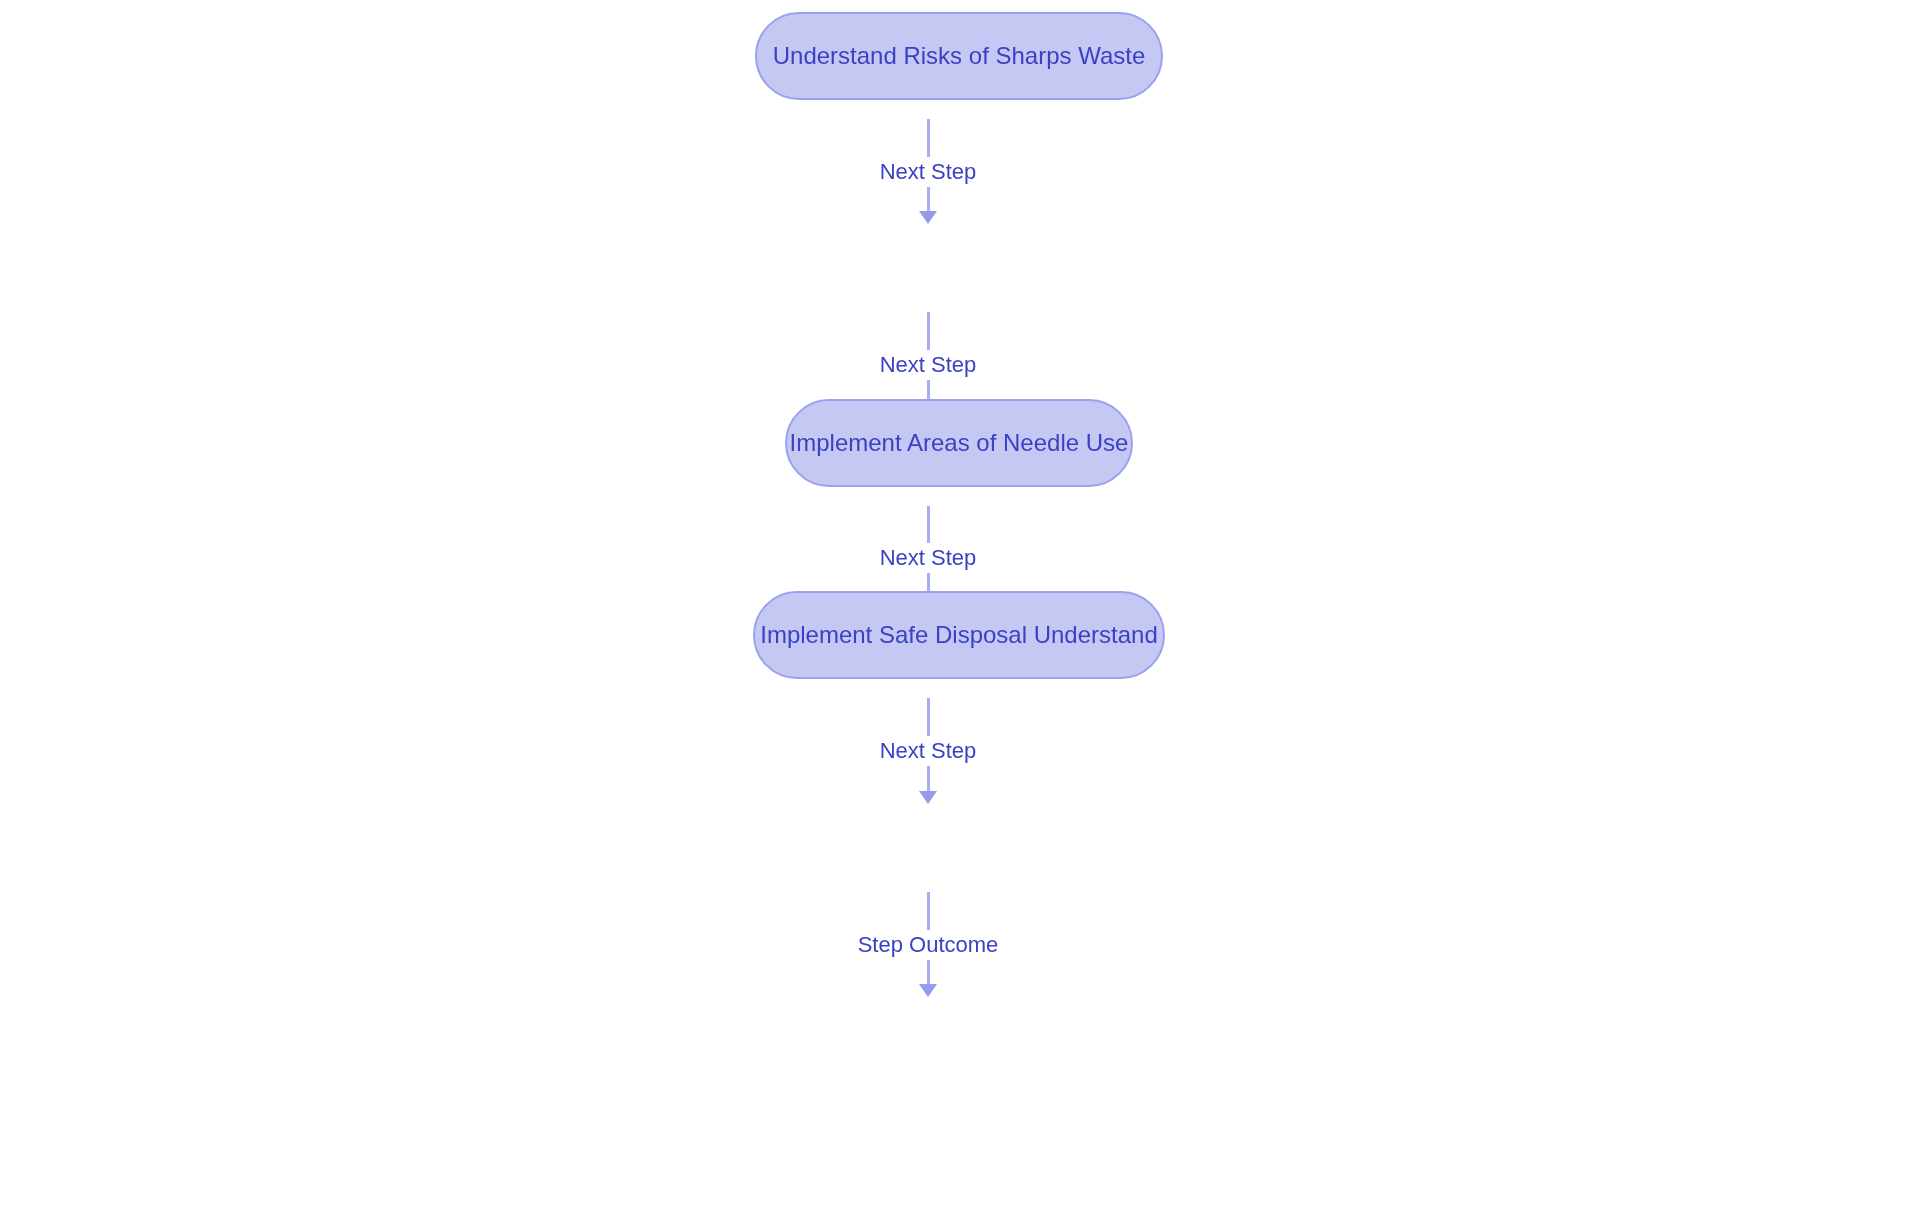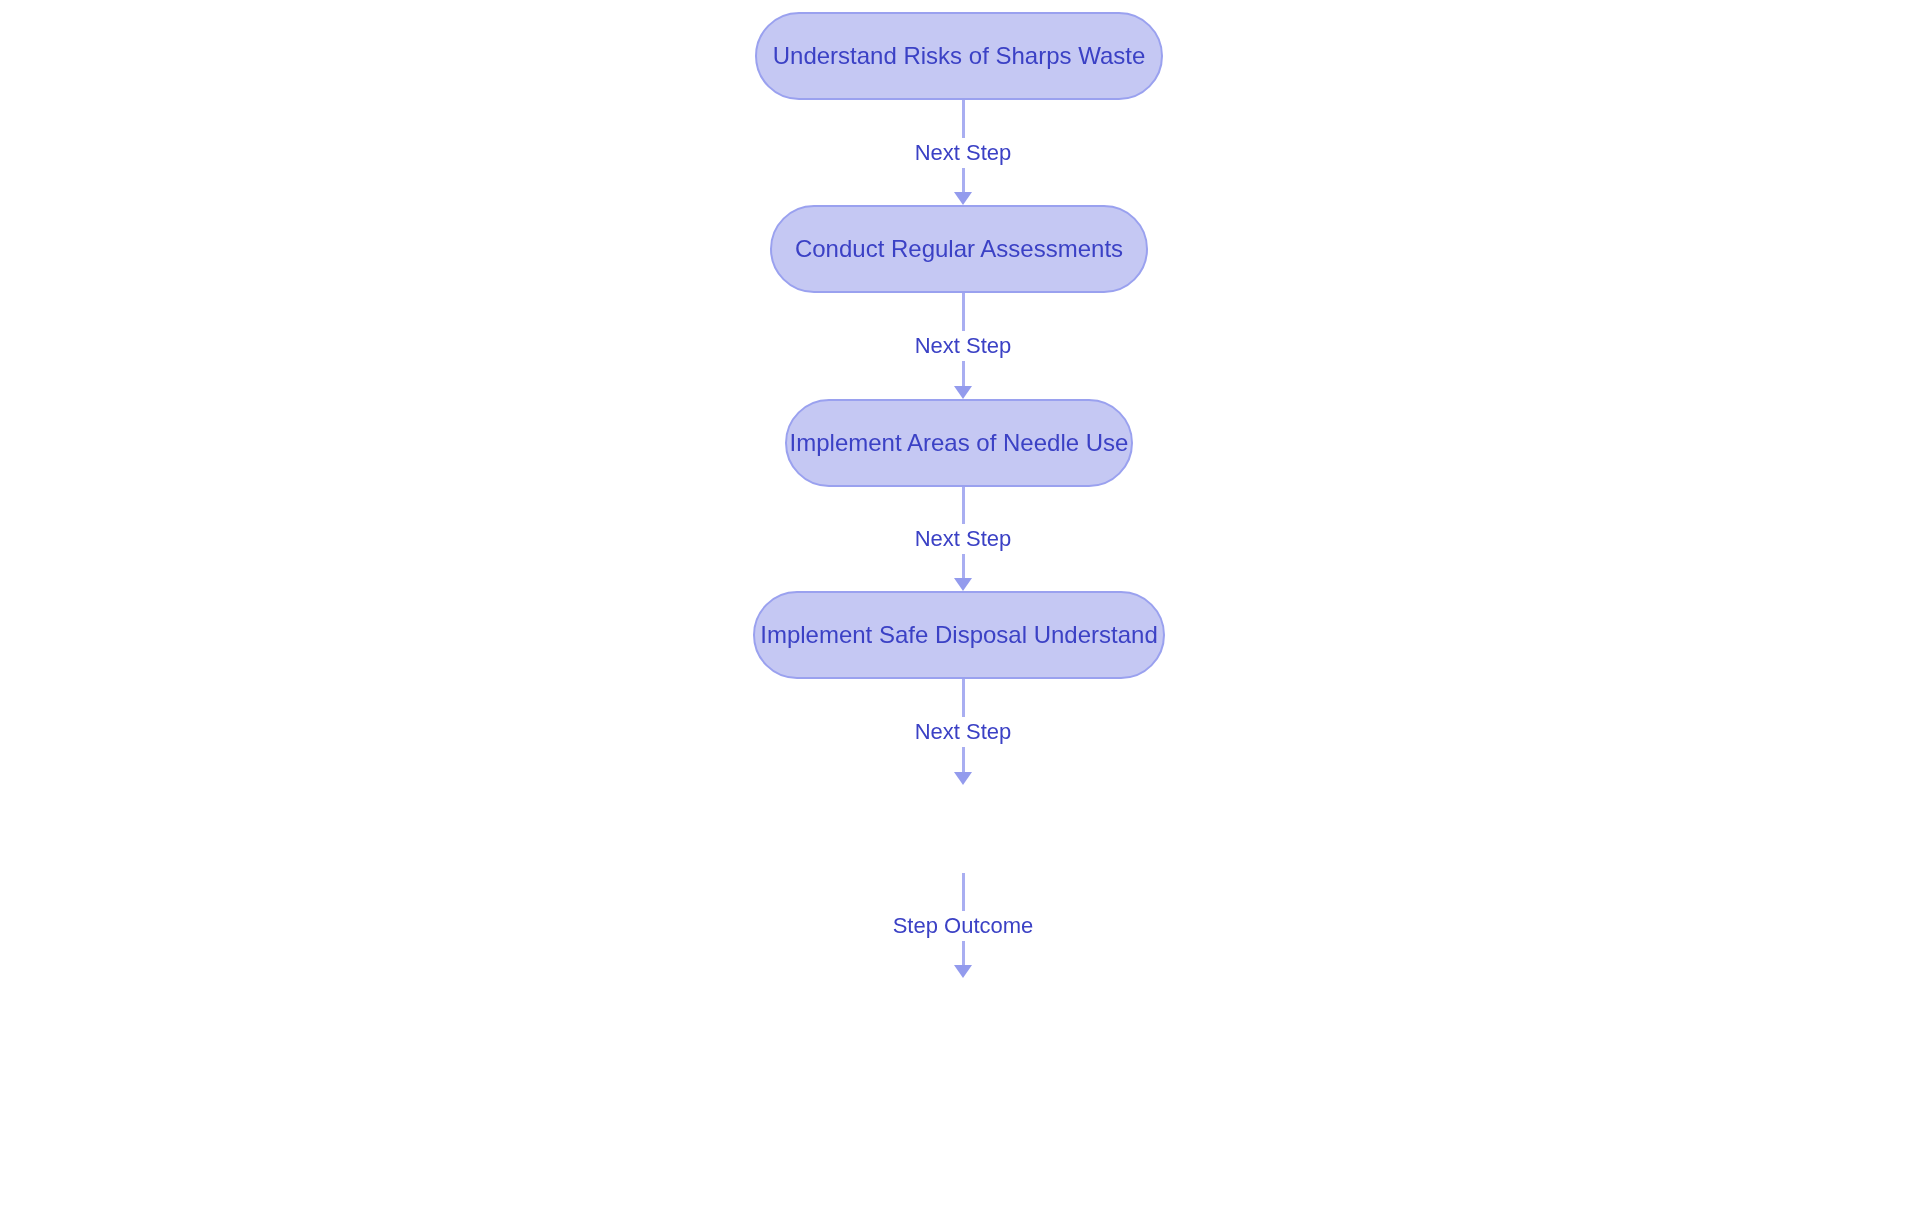--- a/index.html
+++ b/index.html
@@ -10,21 +10,21 @@
   }
   .flow-node {
     position:absolute; height:88px; box-sizing:border-box;
     display:flex; align-items:center; justify-content:center; text-align:center;
     background:var(--node_fill, #c5c8f3);
     border:2px solid var(--node_border, #9aa1ef);
     border-radius:44px;
     color:var(--node_text, #3b41c5);
     font-size:24px; line-height:1.2; padding:0 18px; white-space:nowrap;
   }
-  .edge { position:absolute; left:813px; width:300px; }
+  .edge { position:absolute; left:778px; width:300px;margin-top:19px; }
   .edge-line {
     position:absolute; top:0; bottom:13px; left:calc(50% - 1.5px); width:3px;
     background:var(--edge_line, #a9aef1);
   }
   .edge-arrowhead {
     position:absolute; bottom:0; left:calc(50% - 9px); width:0; height:0;
     border-left:9px solid transparent; border-right:9px solid transparent;
     border-top:13px solid var(--edge_arrowhead, #939bed);
   }
   .edge-label {
@@ -49,21 +49,20 @@
 <div class="canvas">
 
   <div class="flow-node" style="left:755px; top:12px;  width:408px;">Understand Risks of Sharps Waste</div>
 
   <div class="edge" style="top:100px; height:105px;">
     <div class="edge-line"></div>
     <div class="edge-arrowhead"></div>
     <div class="edge-label">Next Step</div>
   </div>
 
-  <div class="flow-node" style="left:770px; top:205px; width:378px;">Conduct Regular Assessments</div>
 
   <div class="edge" style="top:293px; height:106px;">
     <div class="edge-line"></div>
     <div class="edge-arrowhead"></div>
     <div class="edge-label">Next Step</div>
   </div>
 
   <div class="flow-node" style="left:785px; top:399px; width:348px;">Implement Areas of Needle Use</div>
 
   <div class="edge" style="top:487px; height:104px;">

